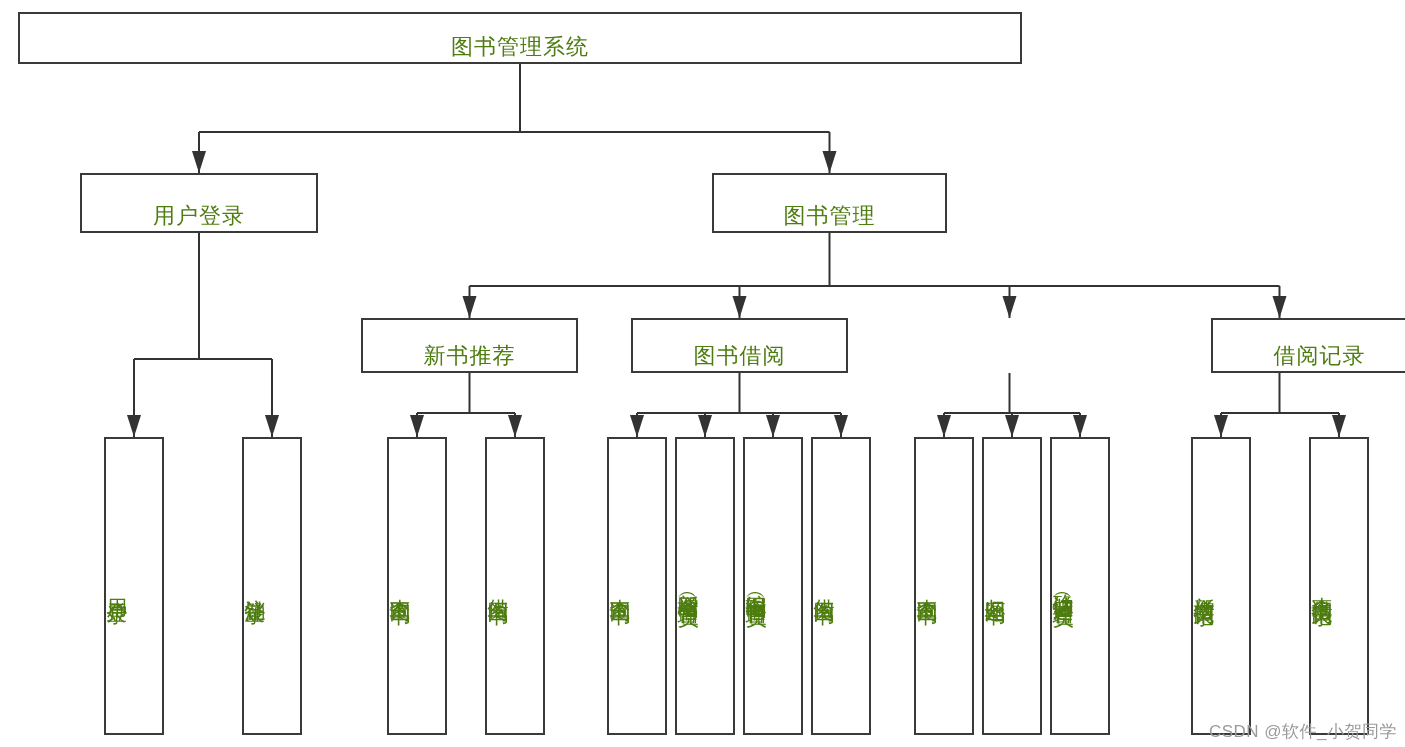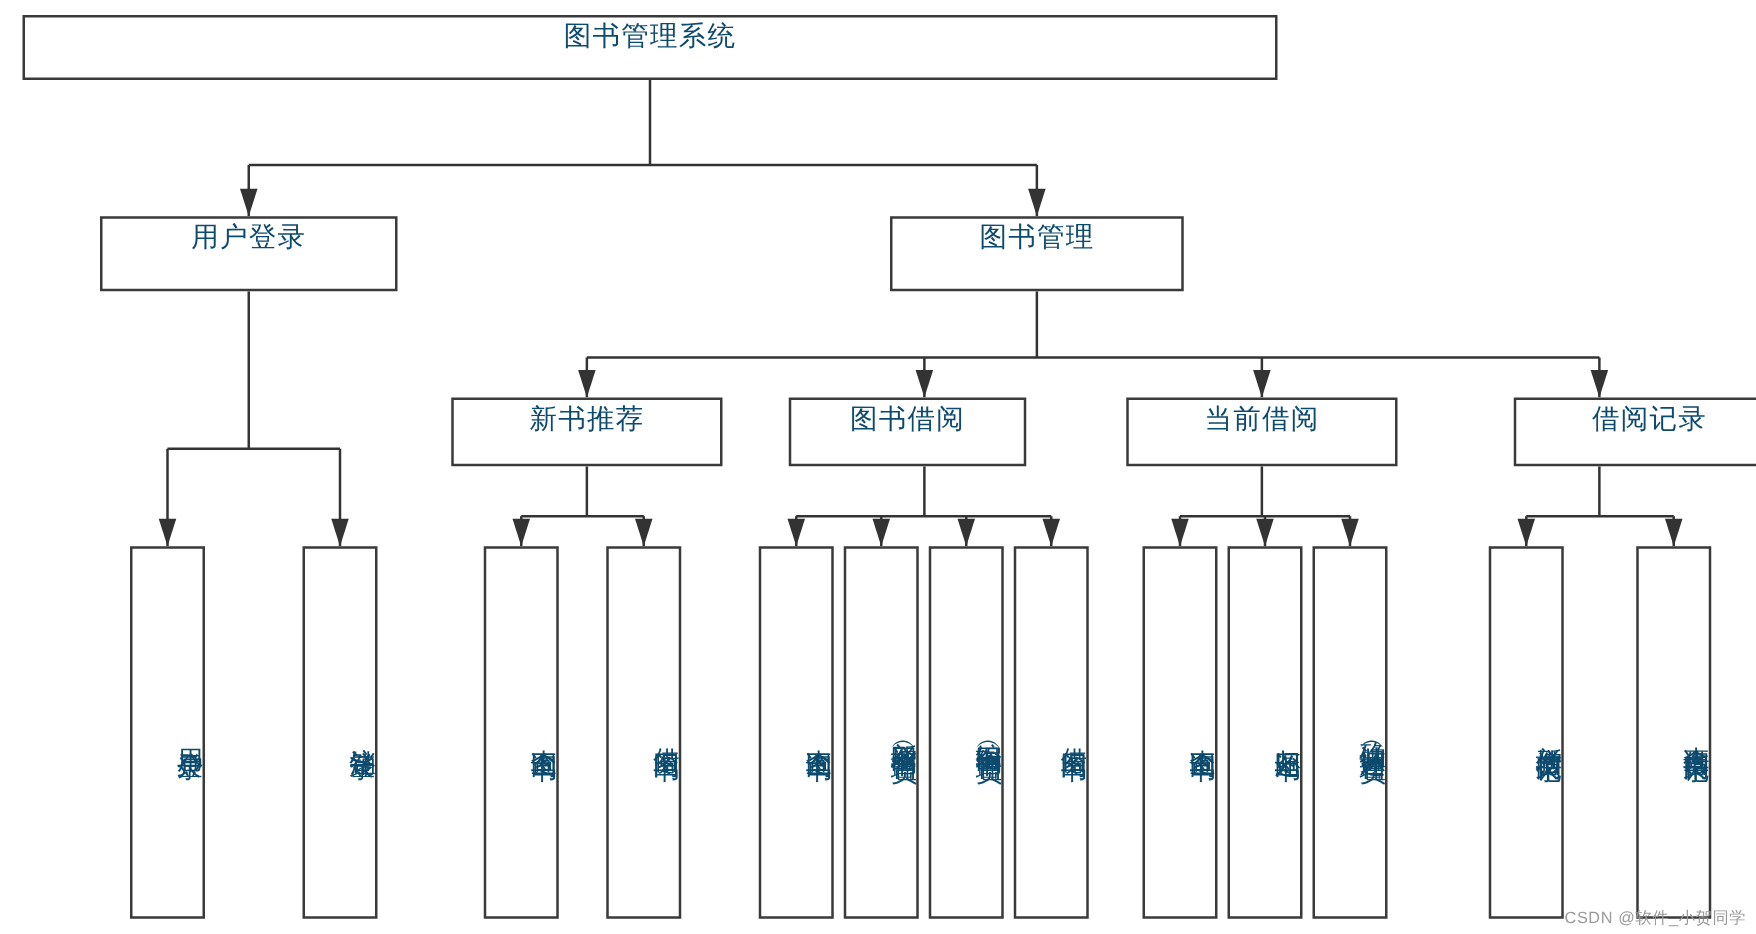--- a/index.html
+++ b/index.html
@@ -24,23 +24,23 @@
     width: 1405px;
     height: 747px;
     pointer-events: none;
   }
   .node {
     position: absolute;
     box-sizing: border-box;
     border: 2px solid #3a3a3a;
     background: #ffffff;
     display: flex;
-    align-items: flex-start;
+    align-items: flex-end;
     justify-content: center;
-    color: #0c4a6e;
+    color: #4d7c0f;
   }
   .node.horiz {
     font-size: 22px;
     letter-spacing: 1px;
   }
   .node.vert {
     writing-mode: vertical-rl;
     text-orientation: upright;
     font-size: 21px;
     letter-spacing: 2px;
@@ -50,21 +50,21 @@
   }
   .node.vert .vlabel {
     writing-mode: vertical-rl;
     text-orientation: upright;
     display: block;
   }
   #watermark {
     position: absolute;
     right: 8px;
     bottom: 4px;
-    font-size: 13px;
+    font-size: 17px;
     color: #9a9a9a;
     white-space: nowrap;
     letter-spacing: 0.5px;
   }
 </style>
 </head>
 <body>
 
 <div id="canvas">
 
@@ -130,25 +130,22 @@
   <div class="node horiz" style="left: 80px; top: 173px; width: 238px; height: 60px;">
       <span>用户登录</span>
     </div>
   <div class="node horiz" style="left: 361px; top: 318px; width: 217px; height: 55px;">
       <span>新书推荐</span>
     </div>
 
   <div class="node horiz" style="left: 712px; top: 173px; width: 235px; height: 60px;">
       <span>图书管理</span>
     </div>
-  <div class="node horiz" style="left: 631px; top: 318px; width: 190px; height: 55px;">
+  <div class="node horiz" style="left: 631px; top: 318px; width: 217px; height: 55px;">
       <span>图书借阅</span>
-    </div>
-  <div class="node horiz" style="left: 901px; top: 318px; width: 217px; height: 55px;">
-      <span>当前借阅</span>
     </div>
   <div class="node horiz" style="left: 1171px; top: 318px; width: 217px; height: 55px; margin-left: 40px;">
       <span>借阅记录</span>
     </div>
 
   <div class="node vert" style="left: 104px; top: 437px; width: 60px; height: 298px;">
       <span class="vlabel">用户登录</span>
     </div>
   <div class="node vert" style="left: 242px; top: 437px; width: 60px; height: 298px;">
       <span class="vlabel">注销登录</span>

